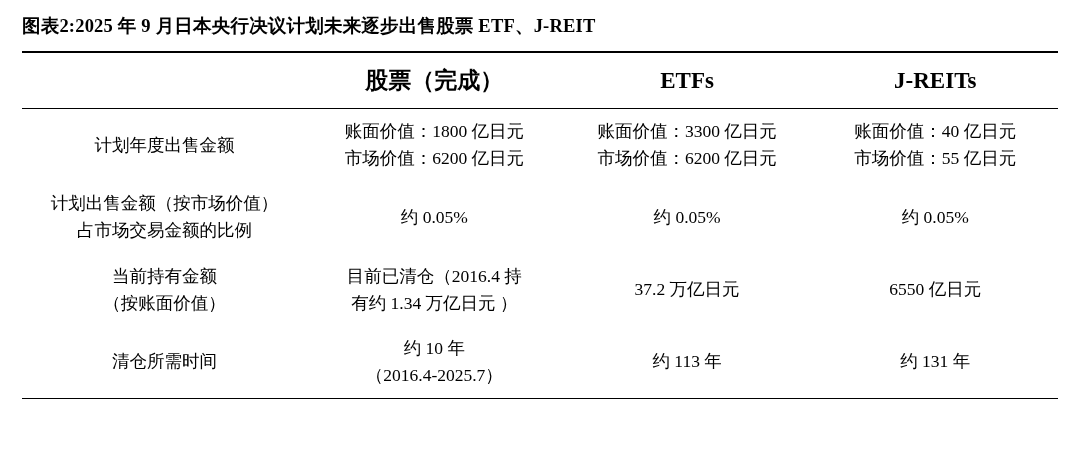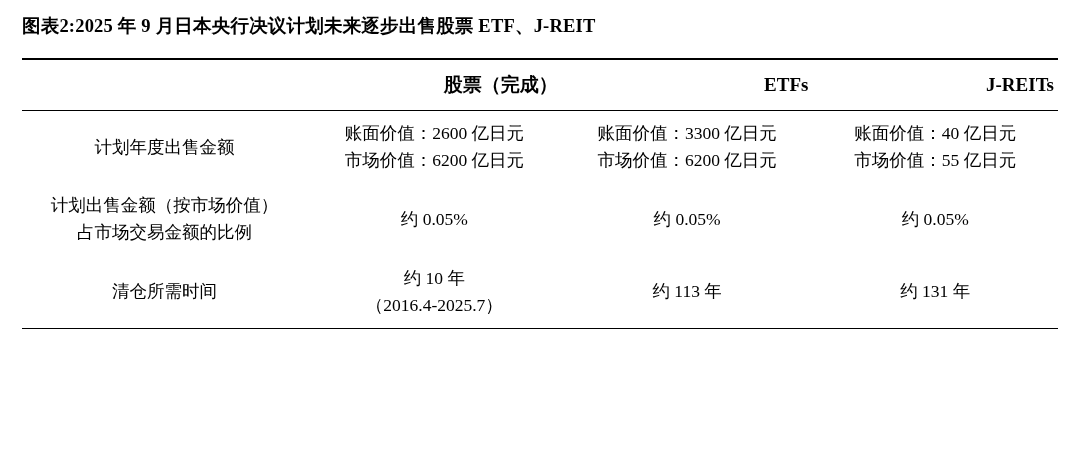--- a/index.html
+++ b/index.html
@@ -20,32 +20,32 @@
     height: 452px;
     box-sizing: border-box;
     padding: 0 22px;
   }
   .caption {
     font-family: "Liberation Serif", "DejaVu Serif", serif;
     font-size: 18.5px;
     font-weight: bold;
     letter-spacing: 0.2px;
     padding-top: 13px;
-    padding-bottom: 20px;
+    padding-bottom: 13px;
     white-space: nowrap;
   }
   table.main {
     width: 100%;
     border-collapse: collapse;
     table-layout: fixed;
   }
   table.main thead th {
-    font-size: 19px;
+    font-size: 23px;
     font-weight: bold;
-    text-align: right;
+    text-align: center;
     padding: 12px 4px 12px;
     border-top: 2.2px solid #000;
     border-bottom: 1.2px solid #000;
     vertical-align: middle;
   }
   table.main thead th.rowlabel-head {
     border-top: 2.2px solid #000;
     border-bottom: 1.2px solid #000;
   }
   table.main tbody td {
@@ -92,21 +92,21 @@
         <th>J-REITs</th>
       </tr>
     </thead>
     <tbody>
 
       <tr>
         <td class="rowlabel">
           <span class="line">计划年度出售金额</span>
         </td>
         <td>
-          <span class="line">账面价值：2600 亿日元</span>
+          <span class="line">账面价值：1800 亿日元</span>
           <span class="line">市场价值：6200 亿日元</span>
         </td>
         <td>
           <span class="line">账面价值：3300 亿日元</span>
           <span class="line">市场价值：6200 亿日元</span>
         </td>
         <td>
           <span class="line">账面价值：40 亿日元</span>
           <span class="line">市场价值：55 亿日元</span>
         </td>
@@ -122,20 +122,36 @@
           <span class="line">约 0.05%</span>
         </td>
         <td>
           <span class="line">约 0.05%</span>
         </td>
         <td>
           <span class="line">约 0.05%</span>
         </td>
       </tr>
 
+      <tr>
+        <td class="rowlabel">
+          <span class="line">当前持有金额</span>
+          <span class="line">（按账面价值）</span>
+        </td>
+        <td>
+          <span class="line">目前已清仓（2016.4 持</span>
+          <span class="line">有约 1.34 万亿日元 ）</span>
+        </td>
+        <td>
+          <span class="line">37.2 万亿日元</span>
+        </td>
+        <td>
+          <span class="line">6550 亿日元</span>
+        </td>
+      </tr>
 
       <tr class="last">
         <td class="rowlabel">
           <span class="line">清仓所需时间</span>
         </td>
         <td>
           <span class="line">约 10 年</span>
           <span class="line">（2016.4-2025.7）</span>
         </td>
         <td>

